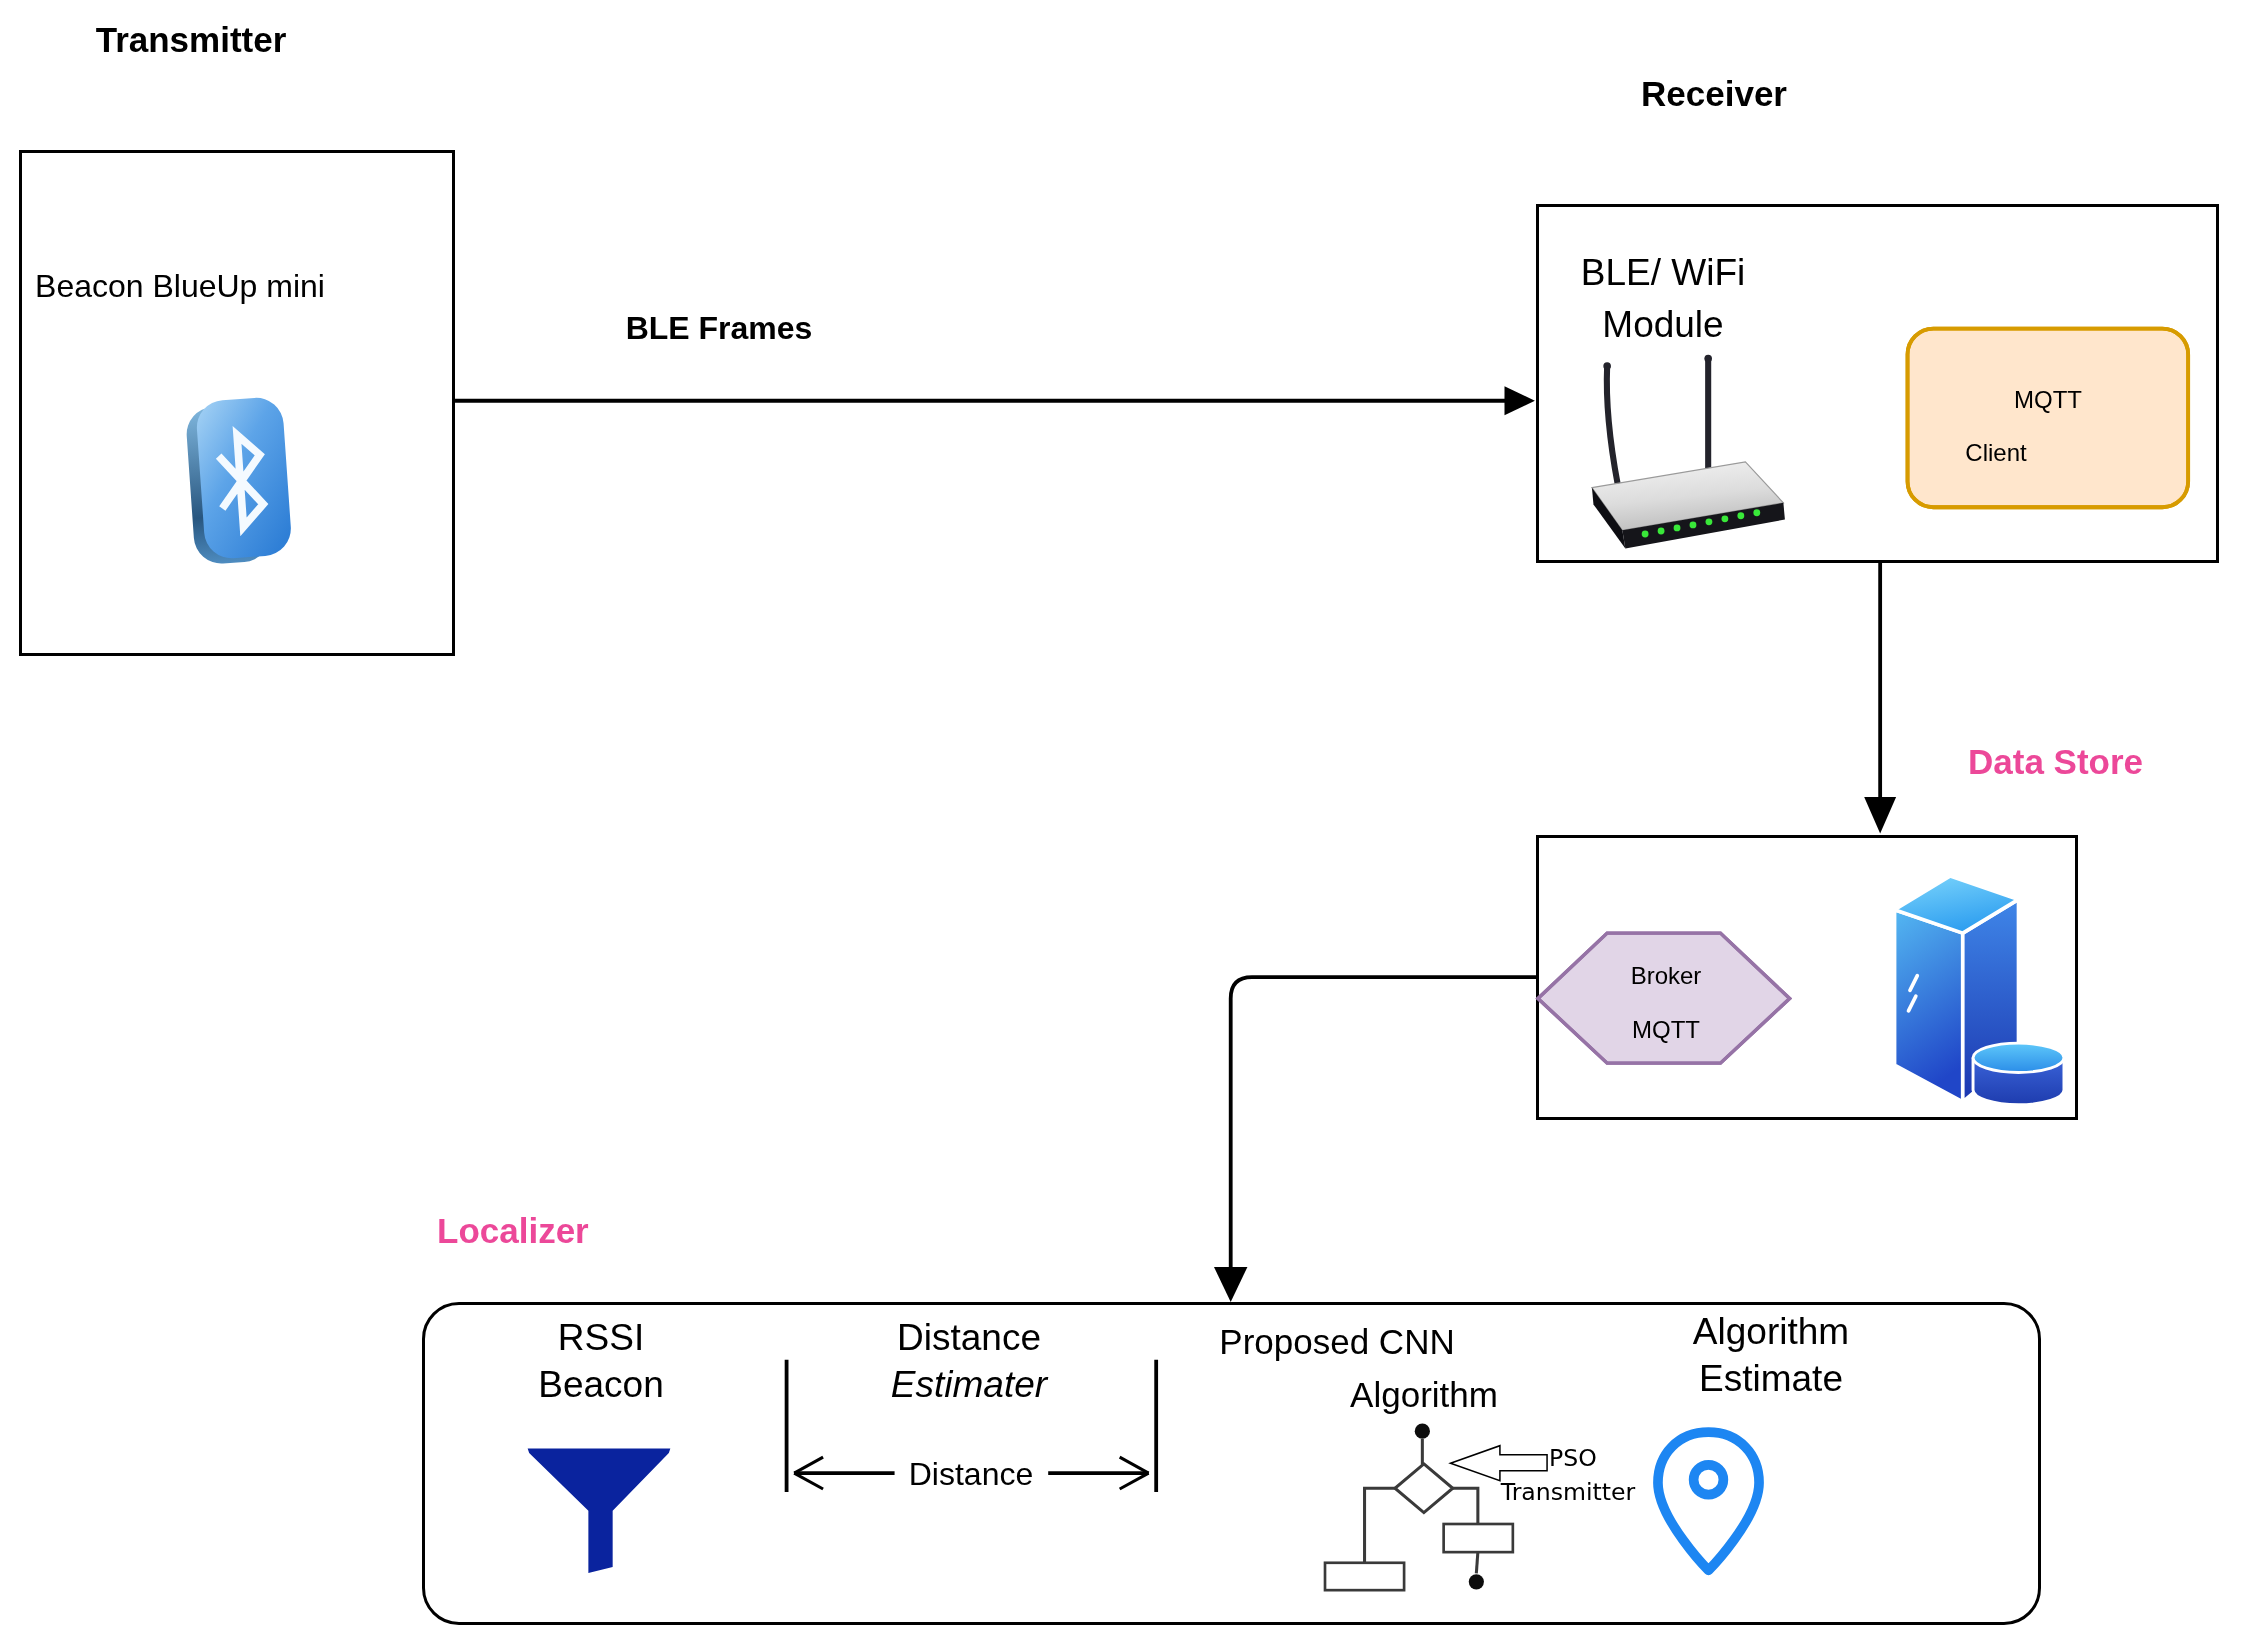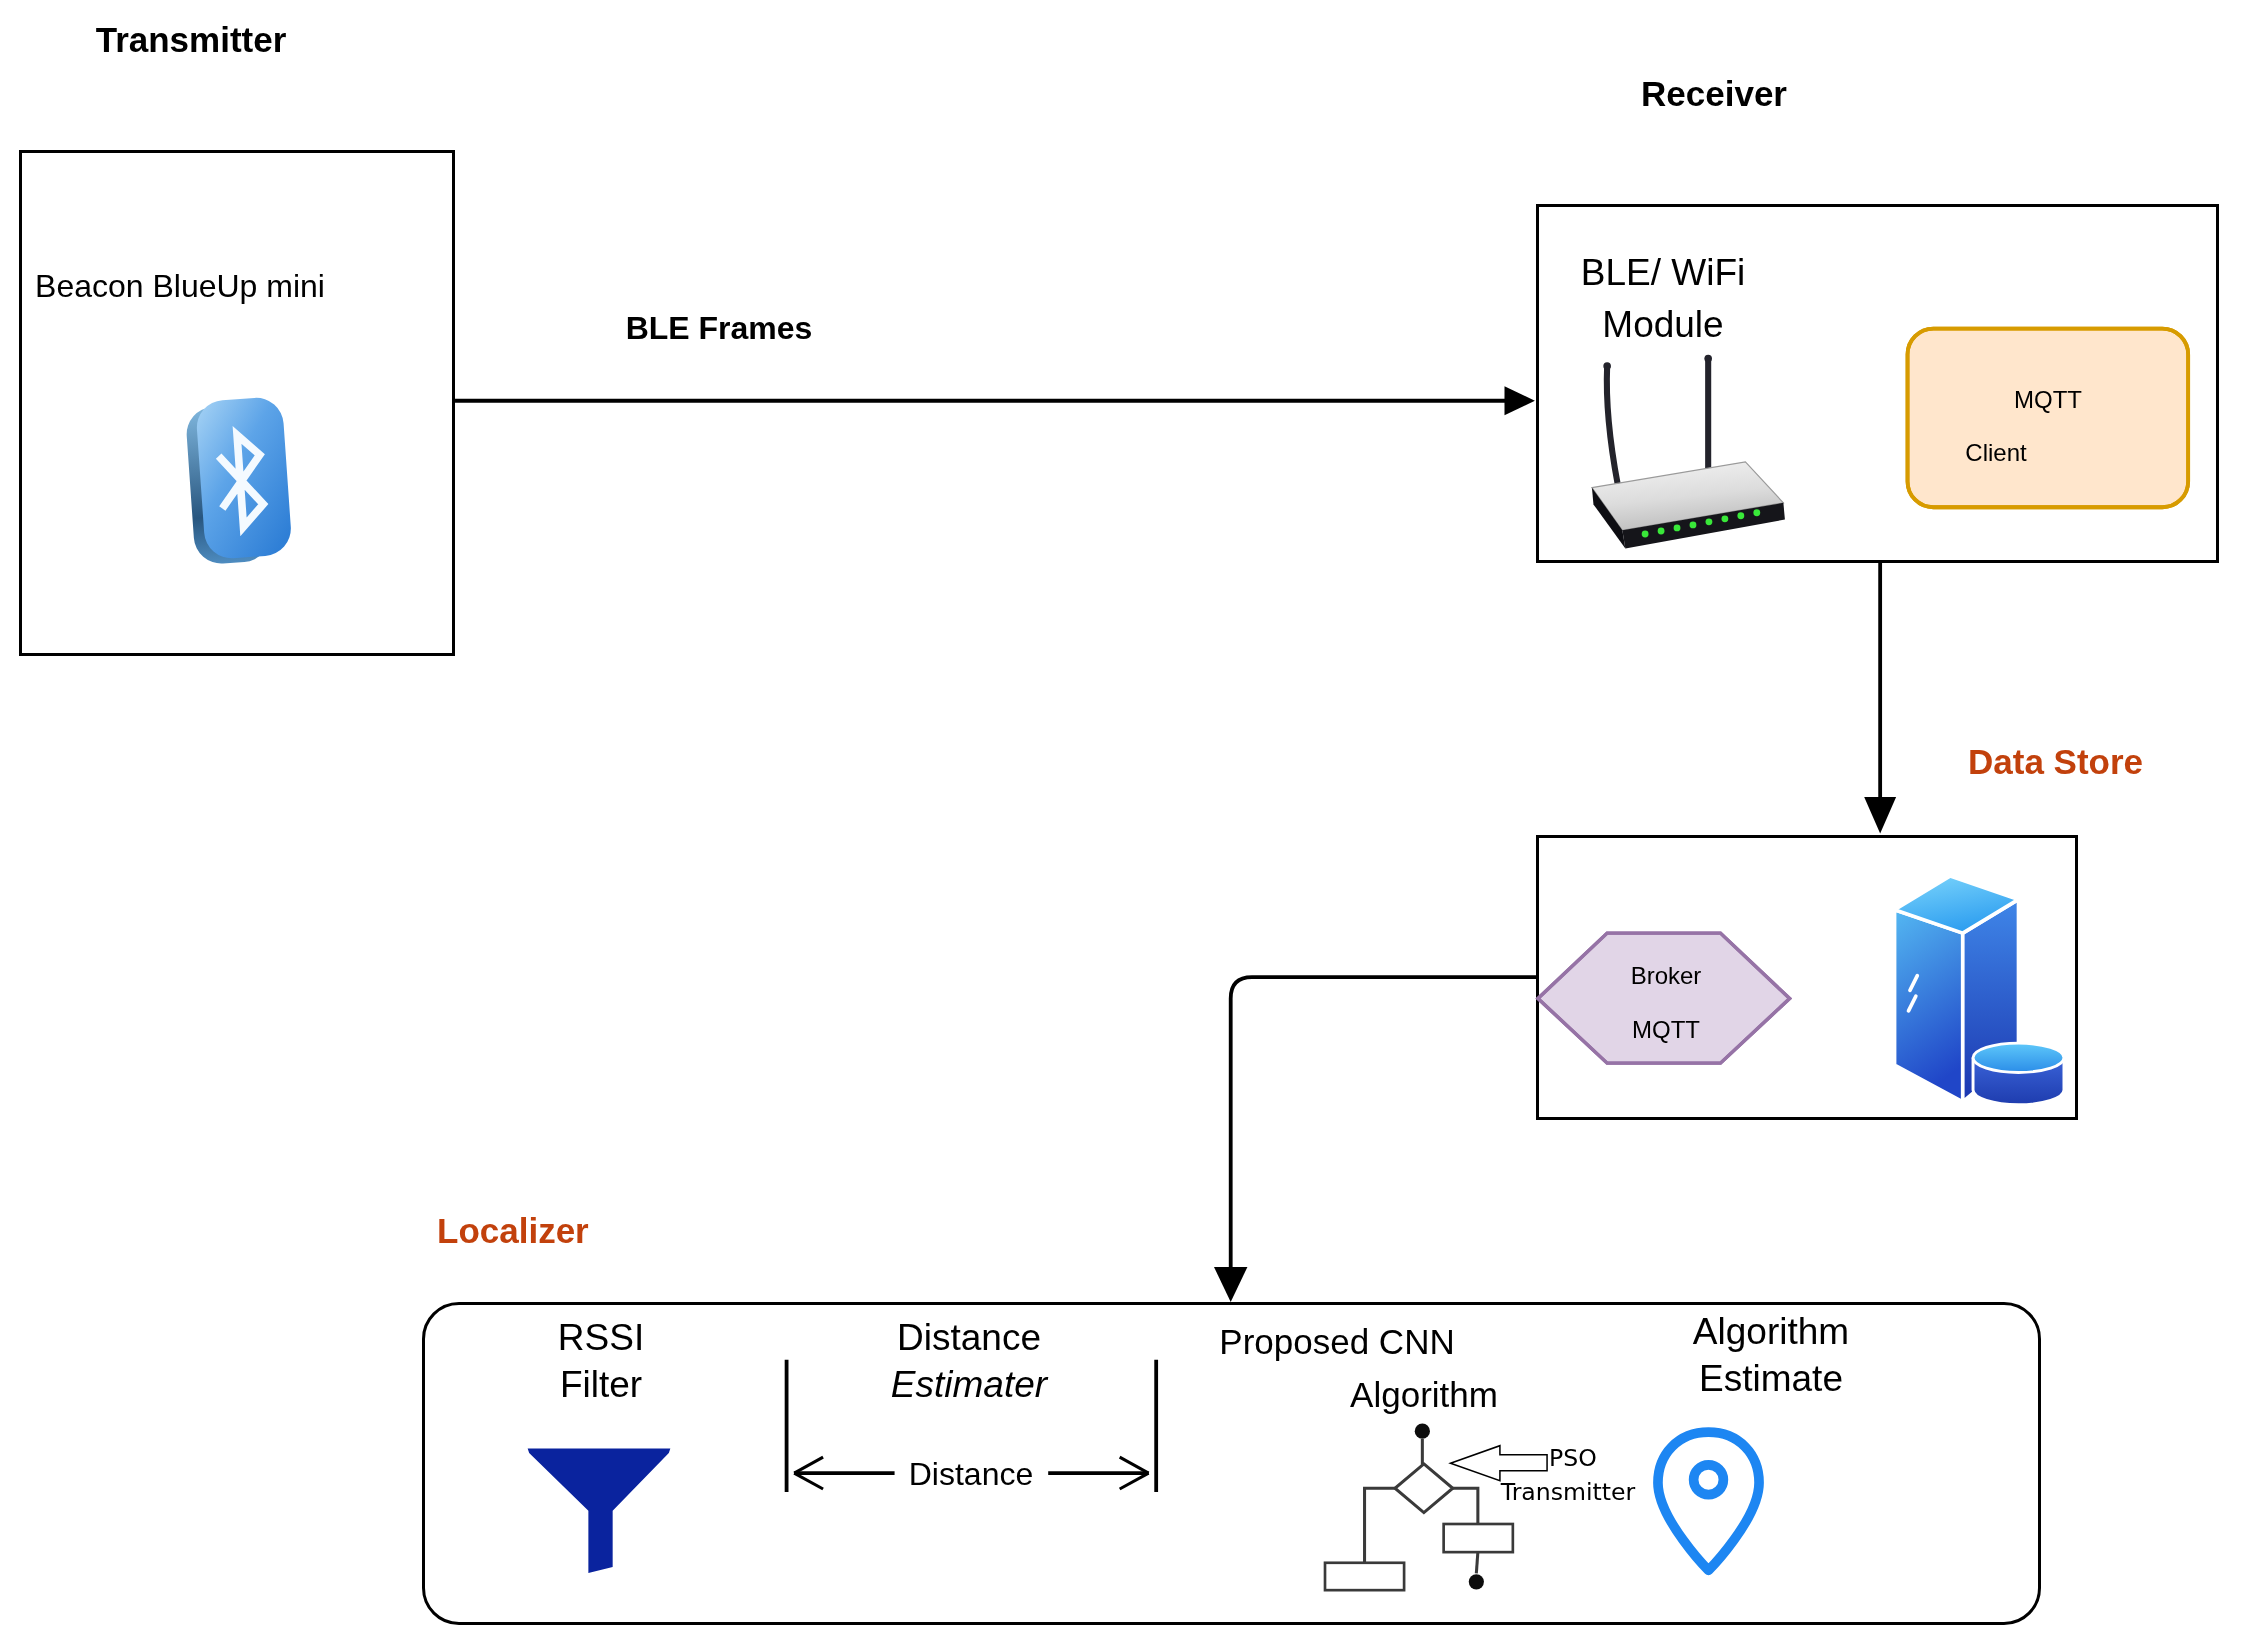--- a/index.html
+++ b/index.html
@@ -5,21 +5,21 @@
   html,body{margin:0;padding:0;background:#ffffff;}
   #canvas{
     position:relative;
     width:2250px;height:1626px;
     background:#ffffff;
     font-family:"Liberation Sans", sans-serif;
     overflow:hidden;
   }
   .box{position:absolute;background:#ffffff;border:3.8px solid #000;box-sizing:border-box;}
   .ctext{position:absolute;transform:translateX(-50%);white-space:nowrap;color:#000;text-align:center;}
-  .ltext{position:absolute;white-space:nowrap;color:#c2410c;}
+  .ltext{position:absolute;white-space:nowrap;color:#ec4899;}
   .title{font-weight:bold;font-size:35px;}
   .label48{font-size:37px;line-height:49px;}
   .label46{font-size:24px;line-height:53px;}
   .small{font-family:"DejaVu Sans", sans-serif;font-size:23.6px;line-height:33px;}
   svg{position:absolute;overflow:visible;}
 </style>
 </head>
 <body>
 
 <div id="canvas">
@@ -184,21 +184,21 @@
   <div class="ctext label46" style="left:1996px;top:426px;">Client</div>
 
   <div class="ltext title" style="left:1968px;top:742px;">Data Store</div>
 
   <div class="ctext label46" style="left:1666px;top:949px;">Broker</div>
   <div class="ctext label46" style="left:1666px;top:1003px;">MQTT</div>
 
   <div class="ltext title" style="left:437px;top:1211px;">Localizer</div>
 
   <div class="ctext label48" style="left:601px;top:1313px;">RSSI</div>
-  <div class="ctext label48" style="left:601px;top:1360px;">Filter</div>
+  <div class="ctext label48" style="left:601px;top:1360px;">Beacon</div>
 
   <div class="ctext label48" style="left:969px;top:1313px;">Distance</div>
   <div class="ctext label48" style="left:969px;top:1360px;font-style:italic;">Estimater</div>
 
   <div class="ctext" style="left:971px;top:1456px;font-size:32px;background:#fff;padding:0 4.6px;">Distance</div>
 
   <div class="ctext" style="left:1337px;top:1322px;font-size:35px;">Proposed CNN</div>
   <div class="ctext" style="left:1424px;top:1375px;font-size:35px;">Algorithm</div>
 
   <div class="ctext small" style="left:1573px;top:1442px;">PSO</div>

